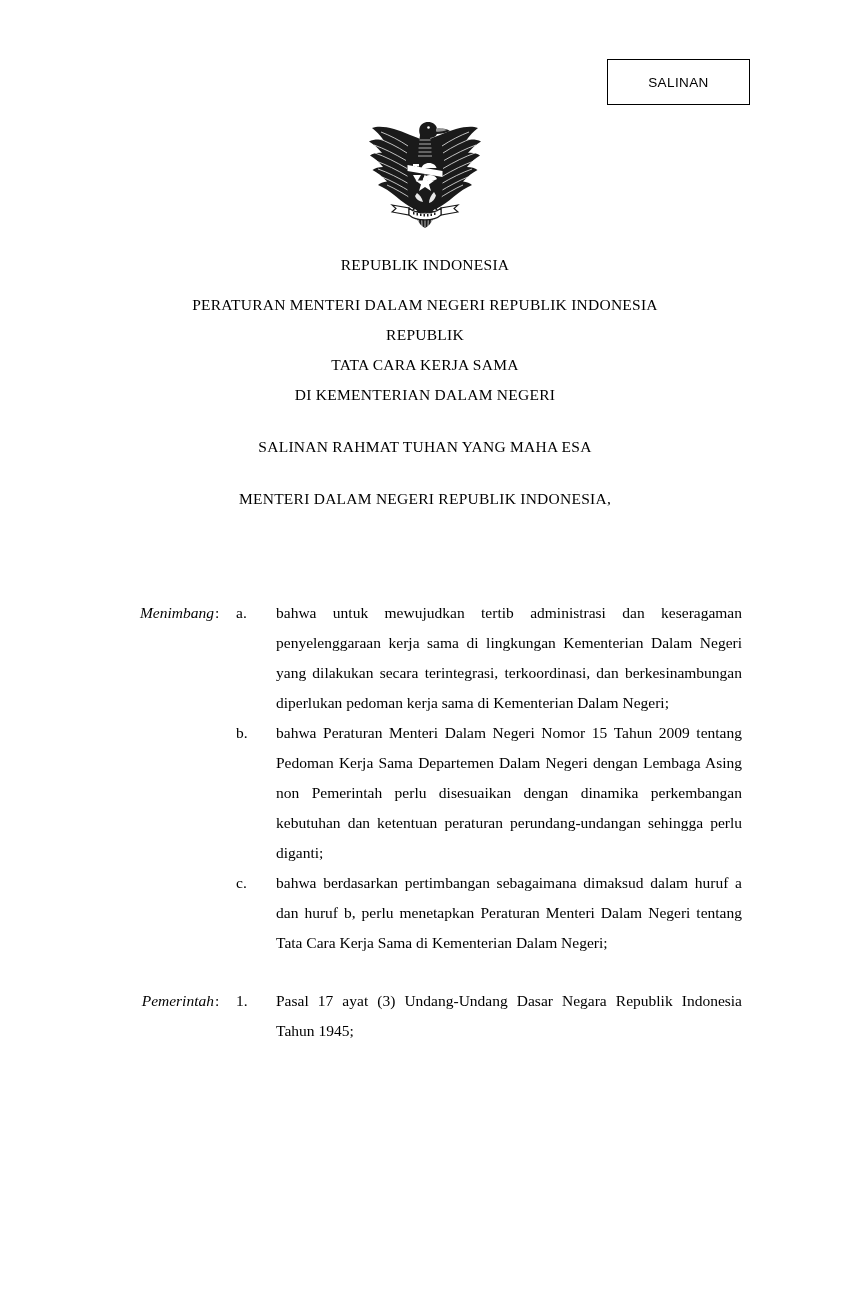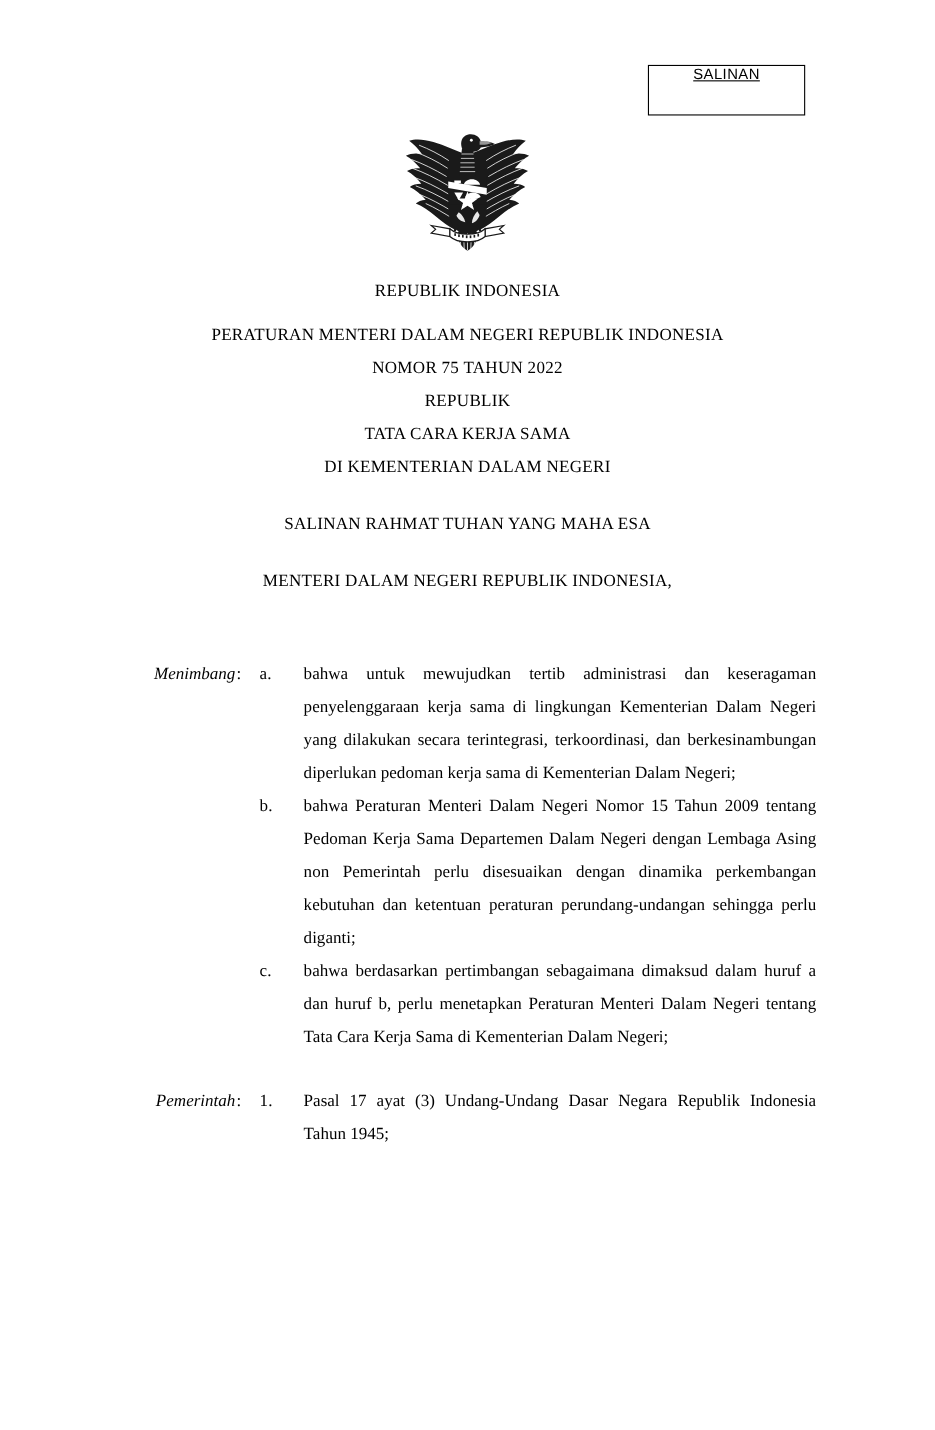--- a/index.html
+++ b/index.html
@@ -19,29 +19,29 @@
   .page {
     position: relative;
     width: 850px;
     height: 1300px;
     background: #ffffff;
   }
 
   
   .salinan-box {
     position: absolute;
-    left: 589px;
+    left: 607px;
     top: 59px;
     width: 143px;
     height: 46px;
     border: 1px solid #000000;
     box-sizing: border-box;
     display: flex;
+    align-items: center;
     justify-content: center;
-    text-decoration: underline;
   }
   .salinan-text {
     font-family: "Liberation Sans", "DejaVu Sans", sans-serif;
     font-size: 13.5px;
     letter-spacing: 0.4px;
     color: #000000;
   }
 
   
   .emblem-wrap {
@@ -222,21 +222,20 @@
           <rect x="139" y="203" width="3" height="5"></rect>
         <rect x="146" y="201" width="3" height="5"></rect>
       </g>
     </svg>
   </div>
 
   <div class="heading-block">
     <div class="heading-line">REPUBLIK INDONESIA</div>
     <div class="gap-small"></div>
     <div class="heading-line">PERATURAN MENTERI DALAM NEGERI REPUBLIK INDONESIA</div>
-    <div class="heading-line">NOMOR 75 TAHUN 2022</div>
     <div class="heading-line">REPUBLIK</div>
     <div class="heading-line">TATA CARA KERJA SAMA</div>
     <div class="heading-line">DI KEMENTERIAN DALAM NEGERI</div>
     <div class="gap-med"></div>
     <div class="heading-line">SALINAN RAHMAT TUHAN YANG MAHA ESA</div>
     <div class="gap-med"></div>
     <div class="heading-line">MENTERI DALAM NEGERI REPUBLIK INDONESIA,</div>
   </div>
 
   <div class="clause-area">

